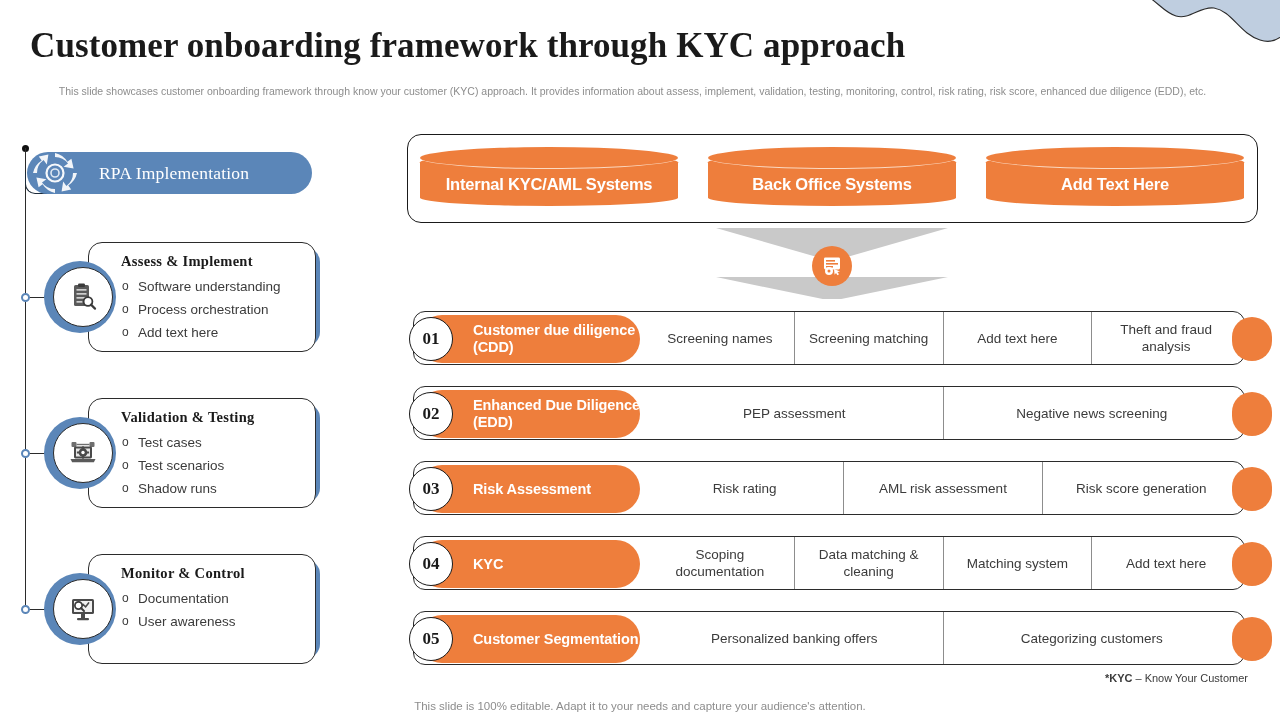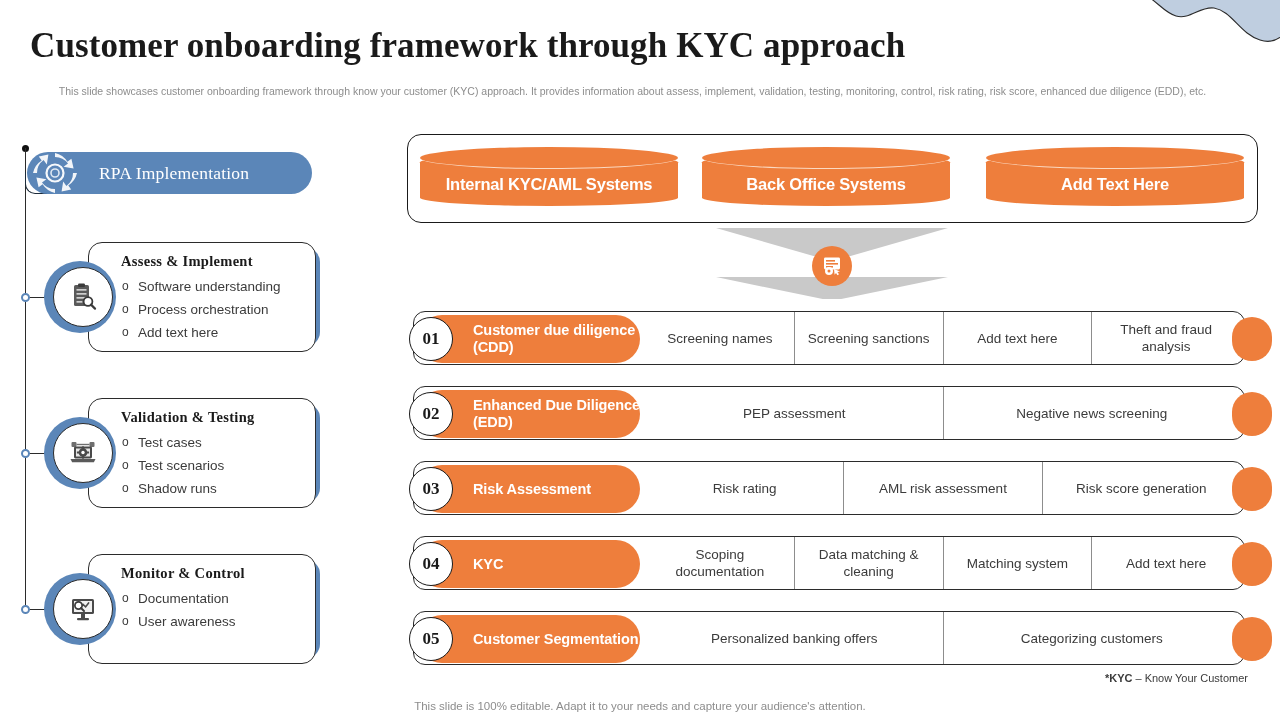--- a/index.html
+++ b/index.html
@@ -320,21 +320,21 @@
       </div>
     </div>
   </div>
 
   <div class="sys-panel">
     <div class="cyl" style="left:12px; width:258px;text-align:right;">
       <div class="cyl-body"></div>
       <div class="cyl-top"></div>
       <div class="cyl-label">Internal KYC/AML Systems</div>
     </div>
-    <div class="cyl" style="left:294px; width:248px;">
+    <div class="cyl" style="left:300px; width:248px;">
       <div class="cyl-body"></div>
       <div class="cyl-top"></div>
       <div class="cyl-label">Back Office Systems</div>
     </div>
     <div class="cyl" style="left:578px; width:258px;">
       <div class="cyl-body"></div>
       <div class="cyl-top"></div>
       <div class="cyl-label">Add Text Here</div>
     </div>
   </div>
@@ -354,21 +354,21 @@
   </div>
 
   <div class="row" style="top:311px">
     <div class="row-tail"></div>
     <div class="row-pill">
       <div class="row-num">01</div>
       <div class="row-pill-label">Customer due diligence (CDD)</div>
     </div>
     <div class="row-cells">
       <div class="row-cell">Screening names</div>
-      <div class="row-cell">Screening sanctions</div>
+      <div class="row-cell">Screening matching</div>
       <div class="row-cell">Add text here</div>
       <div class="row-cell">Theft and fraud analysis</div>
     </div>
   </div>
 
   <div class="row" style="top:386px">
     <div class="row-tail"></div>
     <div class="row-pill">
       <div class="row-num">02</div>
       <div class="row-pill-label">Enhanced Due Diligence (EDD)</div>

